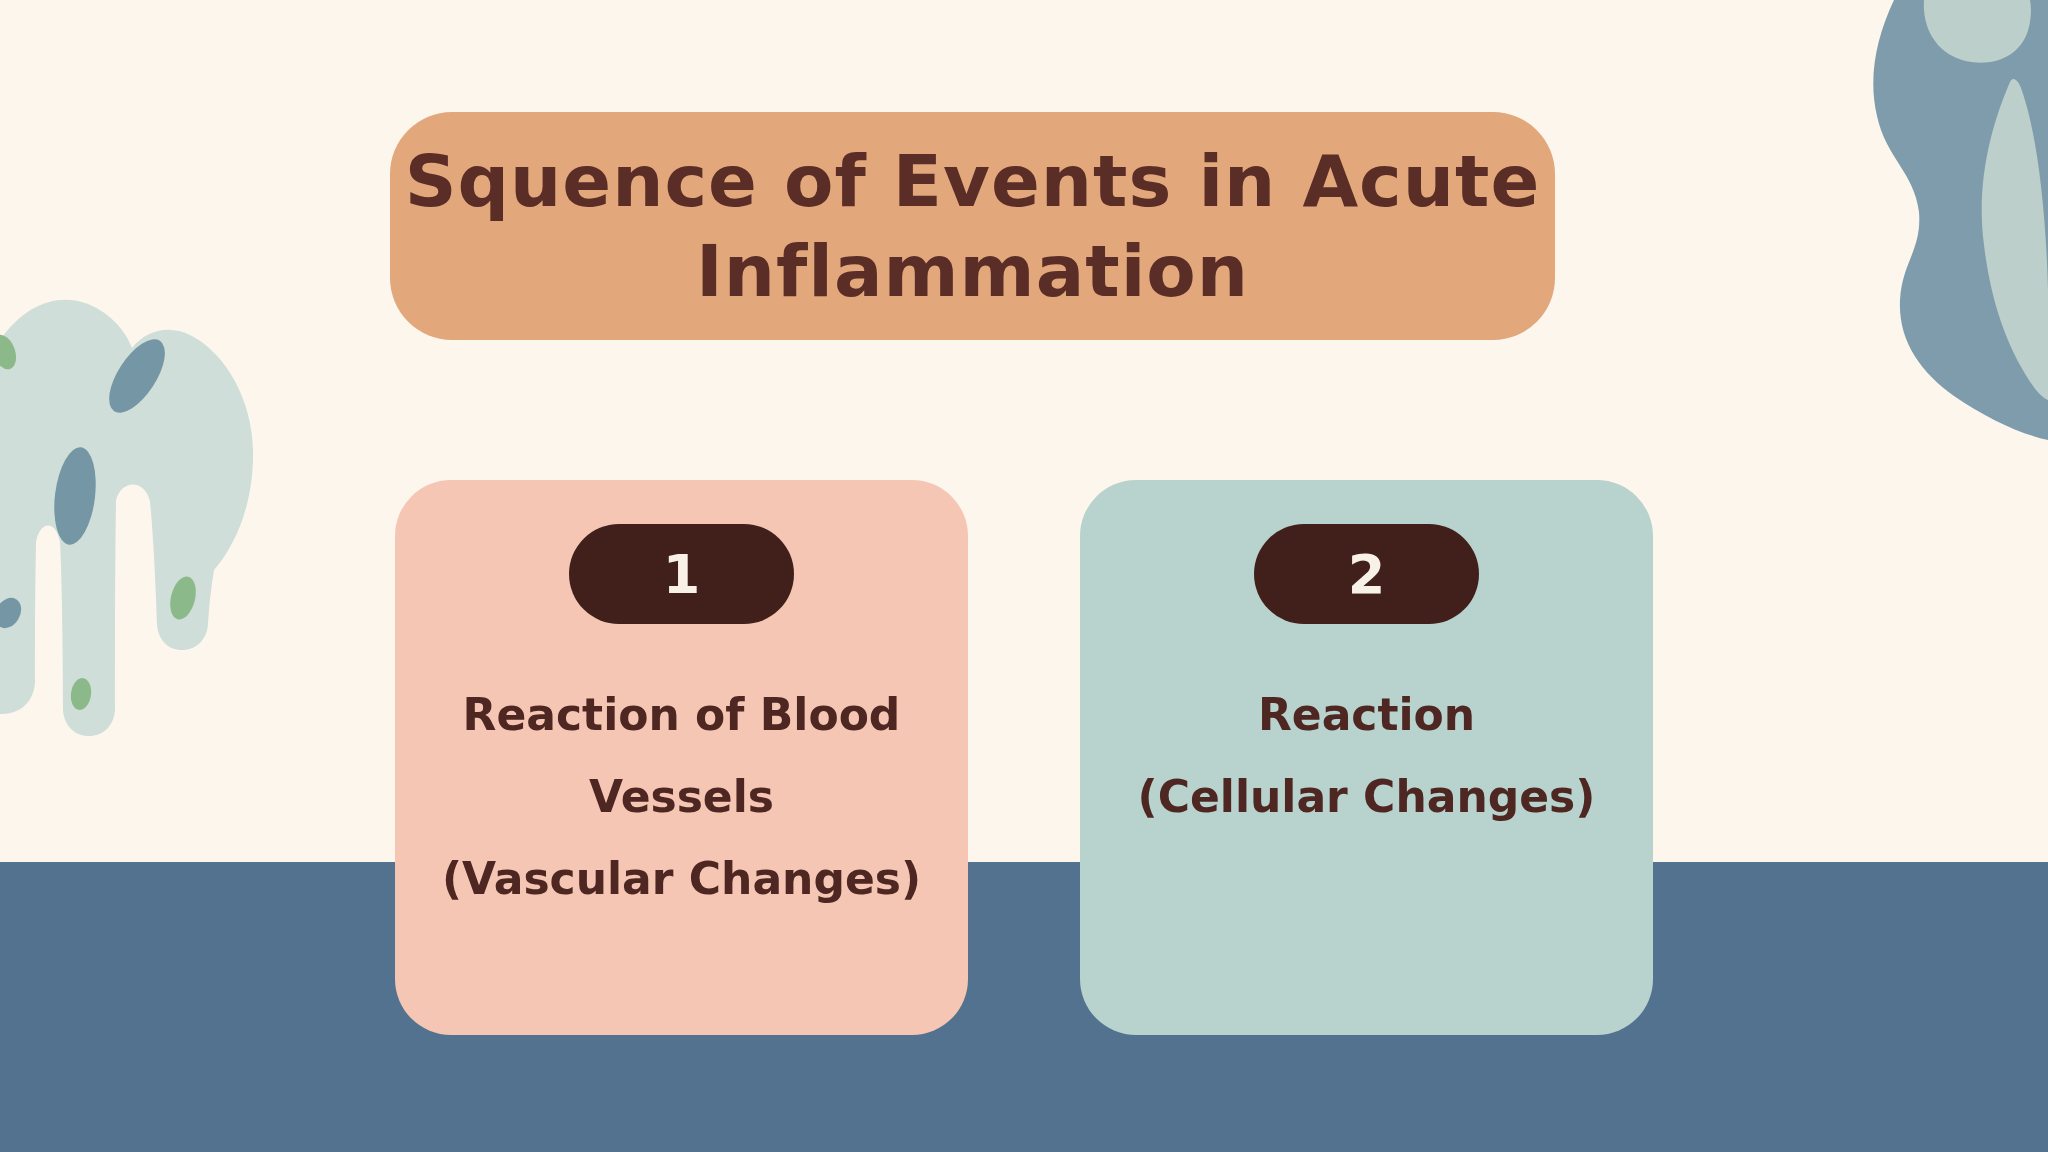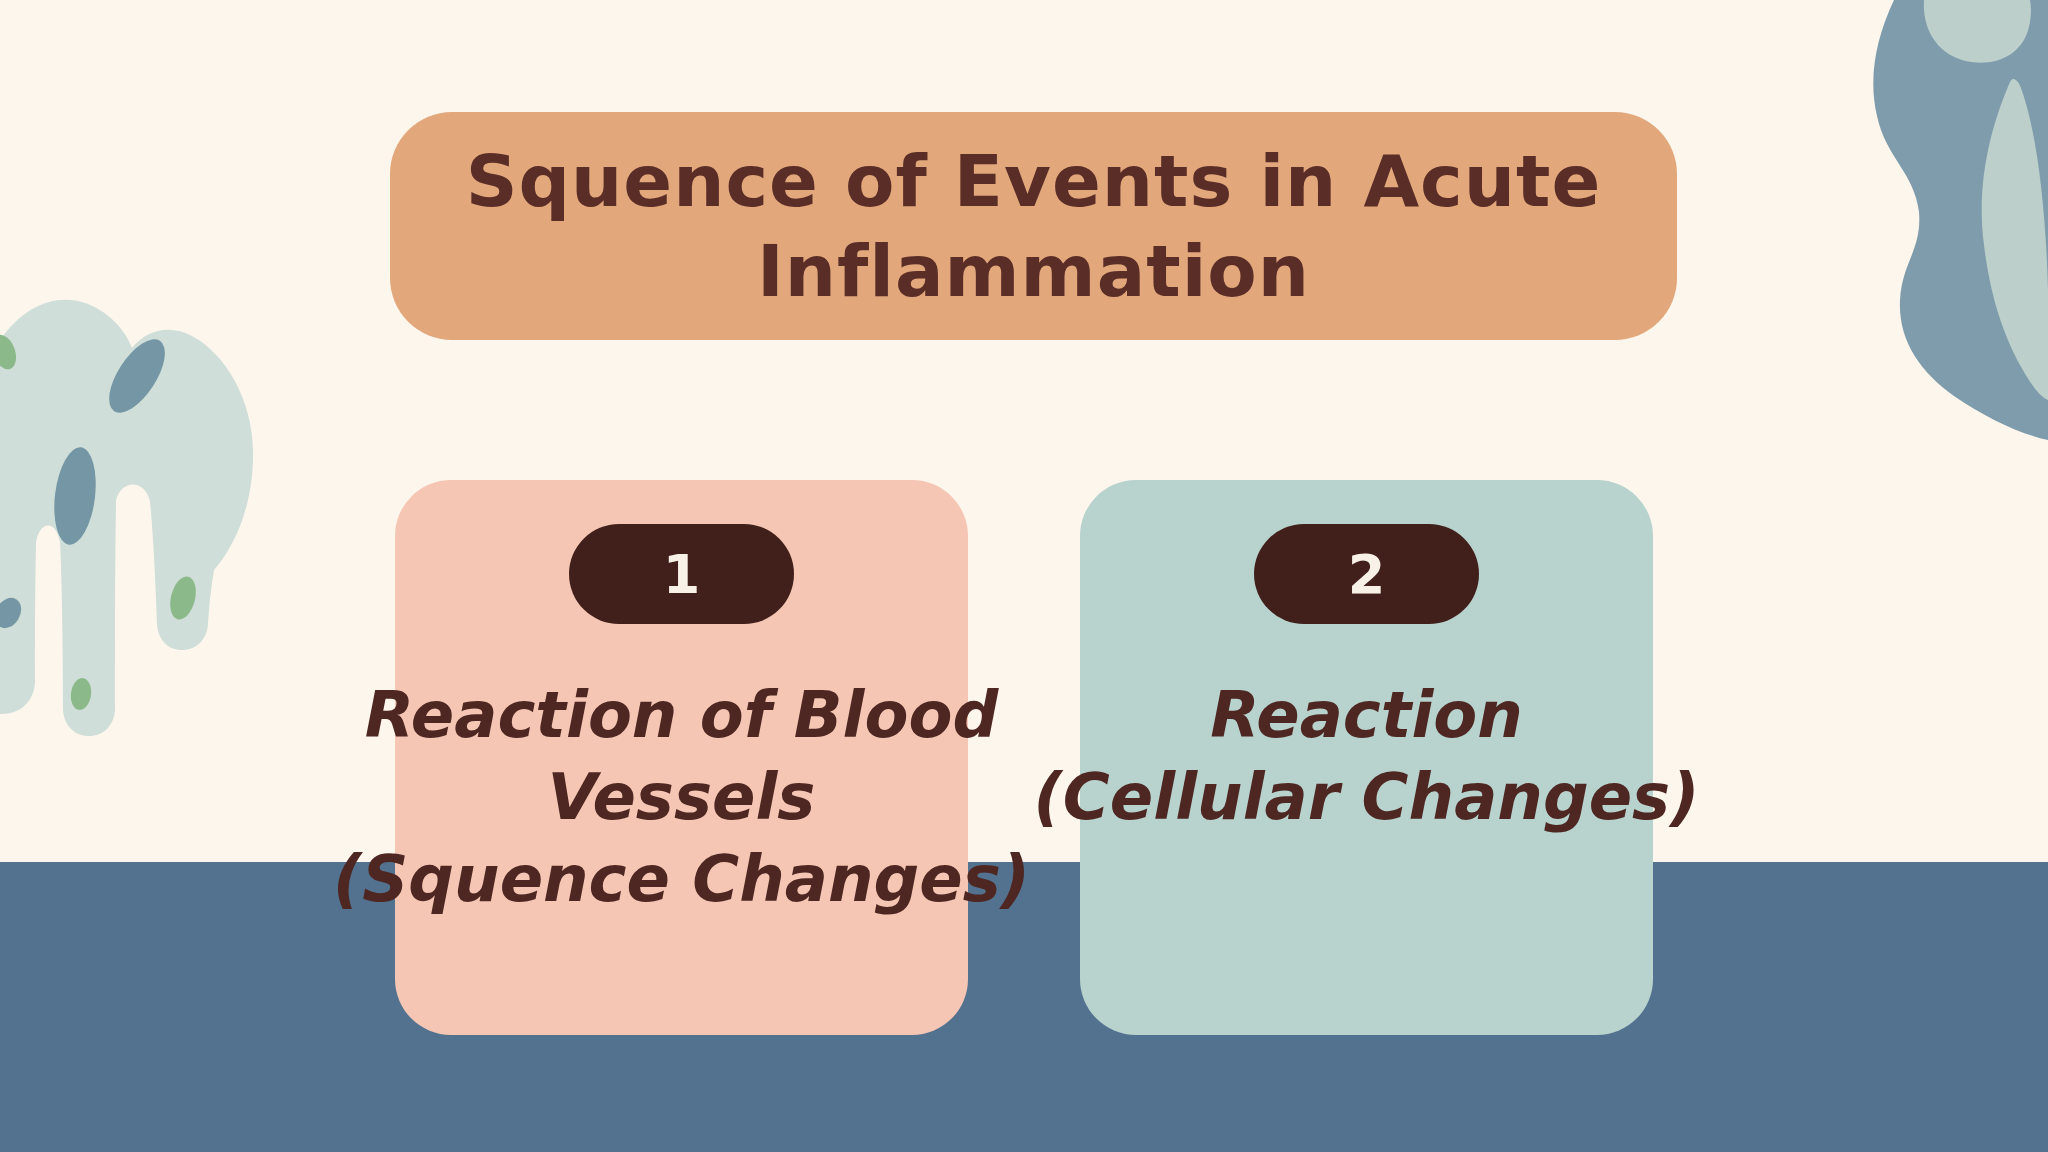--- a/index.html
+++ b/index.html
@@ -7,21 +7,21 @@
     position:relative;width:2048px;height:1152px;overflow:hidden;
     background:var(--background,#fdf6ed);
     font-family:"DejaVu Sans","Liberation Sans",sans-serif;
   }
   .bottom-band{
     position:absolute;left:0;top:862px;width:2048px;height:290px;
     background:var(--bottom-band,#53728f);
   }
   .deco{position:absolute;}
   .title-banner{
-    position:absolute;left:390px;top:112px;width:1287px;height:228px;
+    position:absolute;left:390px;top:112px;width:1165px;height:228px;
     background:var(--banner,#e2a87c);border-radius:62px;
     display:flex;flex-direction:column;align-items:center;justify-content:center;
   }
   .title-line{
     color:var(--title-text,#5b2d27);
     font-size:72px;font-weight:bold;line-height:90px;letter-spacing:1px;
     text-align:center;white-space:nowrap;
   }
   .card{
     position:absolute;top:480px;width:573px;height:555px;border-radius:56px;
@@ -33,21 +33,21 @@
     margin-top:44px;width:225px;height:100px;border-radius:52px;
     background:var(--badge-bg,#41201b);
     display:flex;align-items:center;justify-content:center;flex:0 0 auto;
   }
   .num-badge span{
     color:var(--badge-text,#f8f1e7);font-size:54px;font-weight:bold;
   }
   .card-text{
     margin-top:50px;text-align:center;
     color:var(--card-text,#4e2722);
-    font-size:64px;font-weight:bold;line-height:82px;white-space:nowrap;font-style:italic;
+    font-size:44px;font-weight:bold;line-height:82px;white-space:nowrap;
   }
 </style>
 </head>
 <body>
 
 <div class="canvas">
 
   <div class="bottom-band"></div>
 
   <svg class="deco" style="left:0;top:290px" width="260" height="460" viewBox="0 0 260 460" aria-hidden="true">
@@ -108,21 +108,21 @@
     <div class="title-line">Inflammation</div>
   </div>
 
   <div class="card card-1">
     <div class="num-badge">
       <span>1</span>
     </div>
     <div class="card-text">
       <div>Reaction of Blood</div>
       <div>Vessels</div>
-      <div>(Squence Changes)</div>
+      <div>(Vascular Changes)</div>
     </div>
   </div>
 
   <div class="card card-2">
     <div class="num-badge">
       <span>2</span>
     </div>
     <div class="card-text">
       <div>Reaction</div>
       <div>(Cellular Changes)</div>

